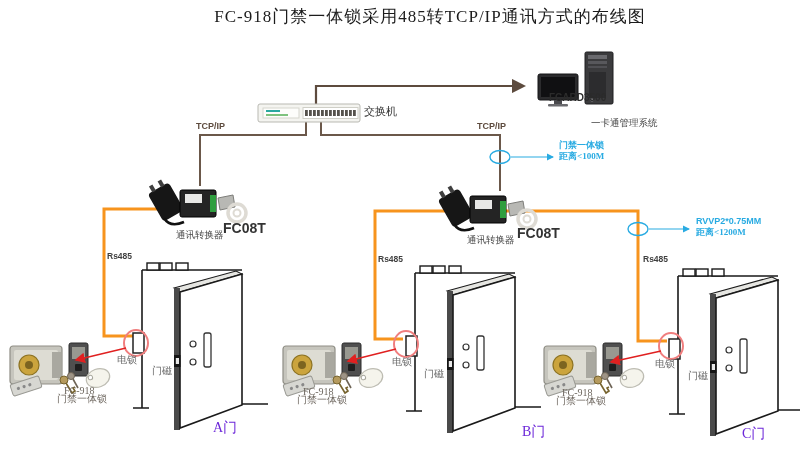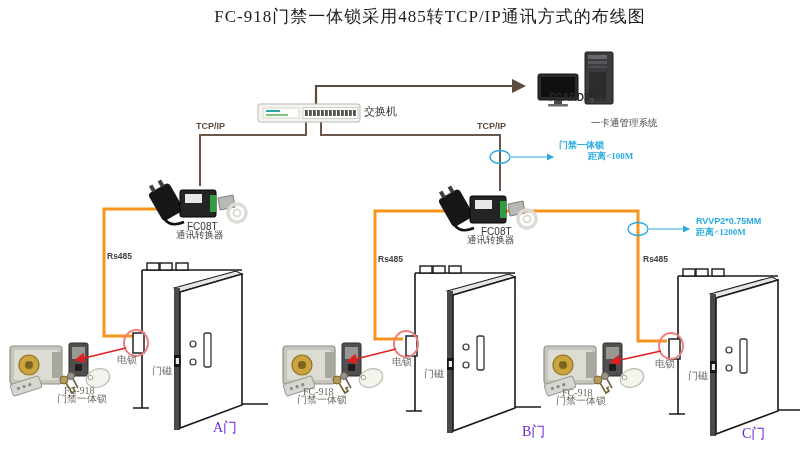--- a/index.html
+++ b/index.html
@@ -10,21 +10,21 @@
   .canvas svg.layer{position:absolute;left:0;top:0;}
   .label{position:absolute;white-space:nowrap;line-height:1.1;}
   .cn{font-family:"Liberation Serif","DejaVu Serif",serif;}
   .title{
     left:60px;top:8px;width:740px;text-align:center;
     font-size:17px;color:#1c1c1c;letter-spacing:1px;
   }
   .dev-label{font-size:11px;color:#333;}
   .server-model{font-weight:bold;font-size:10px;color:#2b2b2b;}
   .server-desc{font-size:9.5px;color:#444;}
-  .conv-model{font-weight:normal;font-size:10px;color:#333;}
+  .conv-model{font-weight:bold;font-size:14px;color:#333;margin-left:36px;}
   .conv-desc{font-size:9.5px;color:#444;}
   .wire-lbl{font-weight:bold;font-size:9px;color:#5d4b3e;}
   .rs-lbl{font-weight:bold;font-size:8.5px;color:#3f3f3f;text-align:center;}
   .blue-lbl{font-weight:bold;font-size:9px;color:var(--note_blue,#29abe2);}
   .small-gray{font-size:10px;color:#666;}
   .kit-lbl{font-size:10px;color:#6e675f;}
   .door-name{font-size:14px;color:#6d28d9;}
 </style>
 </head>
 <body>
@@ -180,21 +180,21 @@
   <div class="label conv-model" style="left:187px;top:221px;">FC08T</div>
   <div class="label conv-desc cn" style="left:176px;top:230px;">通讯转换器</div>
   <div class="label conv-model" style="left:481px;top:226px;">FC08T</div>
   <div class="label conv-desc cn" style="left:467px;top:235px;">通讯转换器</div>
 
   <div class="label rs-lbl" style="left:107px;top:252px;">Rs485</div>
   <div class="label rs-lbl" style="left:378px;top:255px;">Rs485</div>
   <div class="label rs-lbl" style="left:643px;top:255px;">Rs485</div>
 
   <div class="label blue-lbl cn" style="left:559px;top:141px;">门禁一体锁</div>
-  <div class="label blue-lbl cn" style="left:588px;top:152px;">距离&lt;100M</div>
+  <div class="label blue-lbl cn" style="left:559px;top:152px;">距离&lt;100M</div>
   <div class="label blue-lbl" style="left:696px;top:217px;">RVVP2*0.75MM</div>
   <div class="label blue-lbl cn" style="left:696px;top:228px;">距离&lt;1200M</div>
 
   <div class="label small-gray cn" style="left:117px;top:354px;">电锁</div>
   <div class="label small-gray cn" style="left:392px;top:356px;">电锁</div>
   <div class="label small-gray cn" style="left:655px;top:358px;">电锁</div>
 
   <div class="label small-gray cn" style="left:152px;top:365px;">门磁</div>
   <div class="label small-gray cn" style="left:424px;top:368px;">门磁</div>
   <div class="label small-gray cn" style="left:688px;top:370px;">门磁</div>

